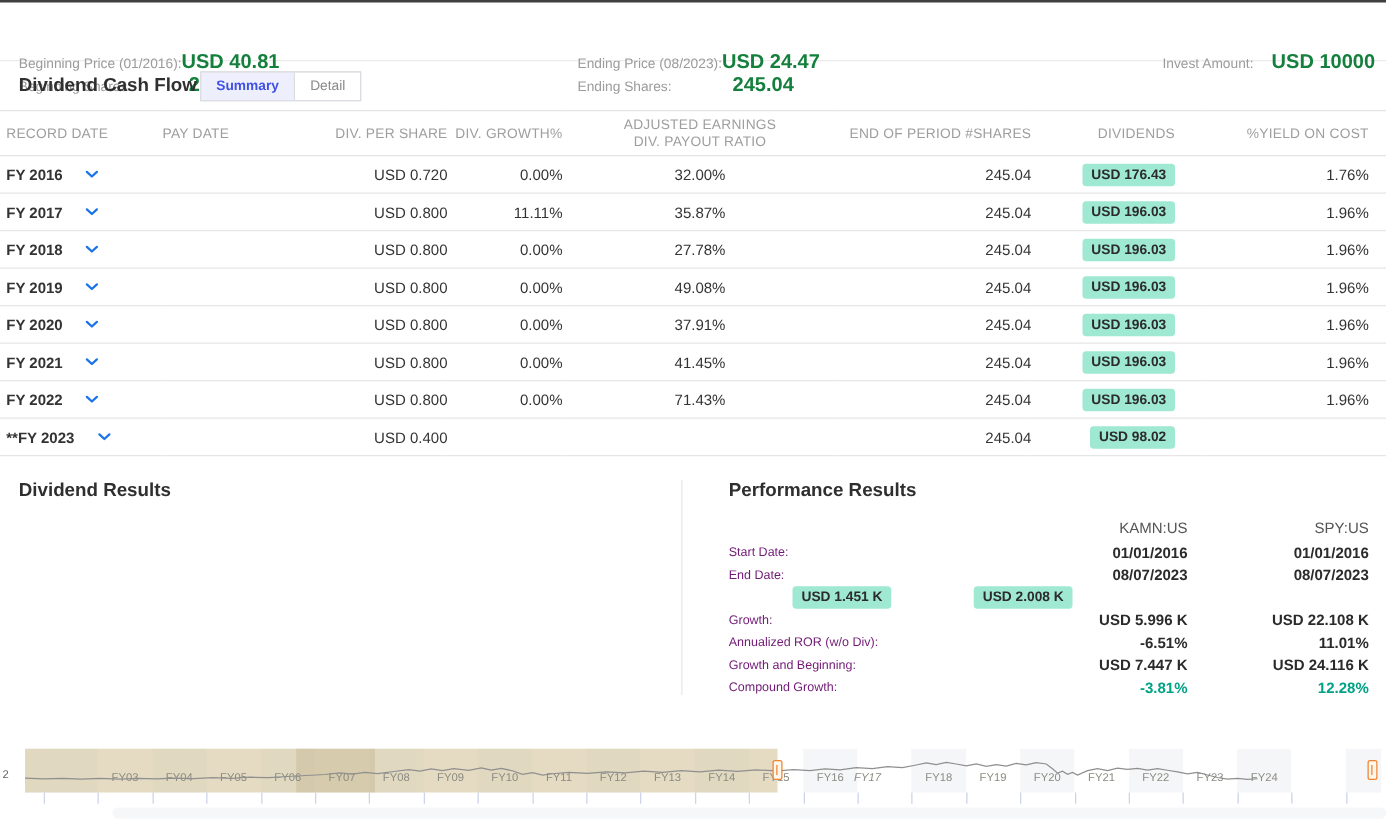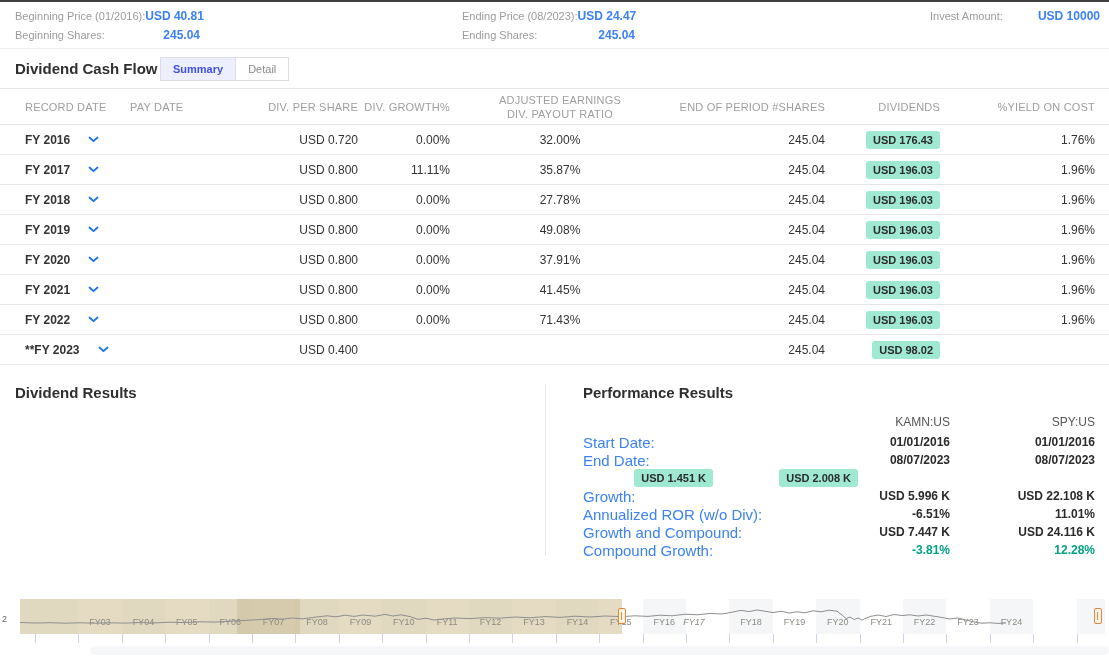--- a/index.html
+++ b/index.html
@@ -10,58 +10,58 @@
   .top-border { position:absolute; left:0; top:0; width:1109px; height:2px; background:#3f3f3f; }
 
   
   .summary-bar { position:absolute; left:0; top:2px; width:1109px; height:47px; border-bottom:1px solid #ececec; }
   .sgroup { position:absolute; top:7px; }
   .sgroup.g1 { left:15px; width:185px; }
   .sgroup.g2 { left:462px; width:173px; }
   .sgroup.g3 { left:930px; width:170px; }
   .srow { display:flex; align-items:baseline; height:19px; }
   .srow .lbl { color:#9b9b9b; font-size:11px; white-space:nowrap; }
-  .srow .val { margin-left:auto; font-weight:700; color:#3b82f6; font-size:12px; white-space:nowrap; }
+  .srow .val { margin-left:auto; font-weight:700; color:#15803d; font-size:16px; white-space:nowrap;margin-top:32px; }
 
   
   .cf-title { position:absolute; left:15px; top:60px; font-size:15px; font-weight:700; color:#2f2f2f; }
   .tabs { position:absolute; left:160px; top:57px; display:inline-flex; border:1px solid #dcdce2; border-radius:0; overflow:hidden; background:#e5e5e5; }
   .tab { font-size:11px; padding:5px 12px; color:#8a8a8a; background:#fff; cursor:pointer; white-space:nowrap; }
   .tab + .tab { border-left:1px solid #dcdce2; }
   .tab.active { background:#edeffc; color:#3f51e5; font-weight:700; }
 
   
   table.cash-table { position:absolute; left:0; top:88px; width:1109px; border-collapse:collapse; table-layout:fixed; }
   .cash-table th { font-size:11px; font-weight:400; color:#9e9e9e; letter-spacing:.2px; height:36px;
                    border-top:1px solid #e4e4e4; border-bottom:1px solid #e4e4e4; white-space:nowrap; vertical-align:middle; }
   .cash-table td { font-size:12px; color:#333; height:30px; border-bottom:1px solid #e6e6e6; white-space:nowrap; vertical-align:middle; }
   .cash-table th.al, .cash-table td.al { text-align:left; }
   .cash-table th.ar, .cash-table td.ar { text-align:right; }
   .cash-table th.ac, .cash-table td.ac { text-align:center; }
-  .cash-table th:first-child, .cash-table td:first-child { padding-left:25px; }
+  .cash-table th:first-child, .cash-table td:first-child { padding-left:5px; }
   .cash-table th:last-child, .cash-table td:last-child { padding-right:14px; }
   .cash-table th.col-div, .cash-table td.col-div { padding-right:25px; }
   .cell-record { font-weight:700; color:#333; display:inline-flex; align-items:center; gap:18px; }
   .chev { display:inline-block; }
   .badge { display:inline-block; background:#9fe8d1; color:#2b2b2b; font-weight:700; font-size:11px;
            padding:3px 7px; border-radius:3px; line-height:12px; }
 
   
   .divider-v { position:absolute; left:545px; top:384px; width:1px; height:172px; background:#e8e8e8; }
   .section-title { font-size:15px; font-weight:700; color:#2f2f2f; }
   .dividend-results { position:absolute; left:15px; top:384px; width:512px; }
   .dr-rows { margin-top:14px; }
   .dr-row { display:flex; height:23px; align-items:baseline; }
   .dr-row .lbl { color:#9b9b9b; font-size:12px; }
   .dr-row .val { margin-left:auto; font-weight:700; color:#222; }
 
   .performance-results { position:absolute; left:583px; top:384px; width:512px; }
   .pr-head { display:flex; margin-top:14px; height:18px; }
   .pr-row { display:flex; height:18px; align-items:center; }
-  .pr-label { flex:1; color:#3b82f6; font-size:15px; }
+  .pr-label { flex:1; color:#701a75; font-size:10px; }
   .pr-k { width:130px; text-align:right; }
   .pr-s { width:145px; text-align:right; }
   .pr-head .pr-k, .pr-head .pr-s { color:#555; font-weight:400; }
   .pr-row .pr-k, .pr-row .pr-s { font-weight:700; color:#2b2b2b; font-size:12px; }
   .pr-row.teal .pr-k, .pr-row.teal .pr-s { color:#00a385; }
   .pr-row .badge { font-size:11px; }
 
   
   .navigator { position:absolute; left:0; top:593px; width:1109px; height:62px; }
   .nav-band { position:absolute; left:20px; top:6px; width:1085px; height:35px;
@@ -315,21 +315,21 @@
     <span class="pr-s">USD 22.108 K</span>
   </div>
 
   <div class="pr-row">
     <span class="pr-label">Annualized ROR (w/o Div):</span>
     <span class="pr-k">-6.51%</span>
     <span class="pr-s">11.01%</span>
   </div>
 
   <div class="pr-row">
-    <span class="pr-label">Growth and Compound:</span>
+    <span class="pr-label">Growth and Beginning:</span>
     <span class="pr-k">USD 7.447 K</span>
     <span class="pr-s">USD 24.116 K</span>
   </div>
 
   <div class="pr-row teal">
     <span class="pr-label">Compound Growth:</span>
     <span class="pr-k">-3.81%</span>
     <span class="pr-s">12.28%</span>
   </div>
 </div>

